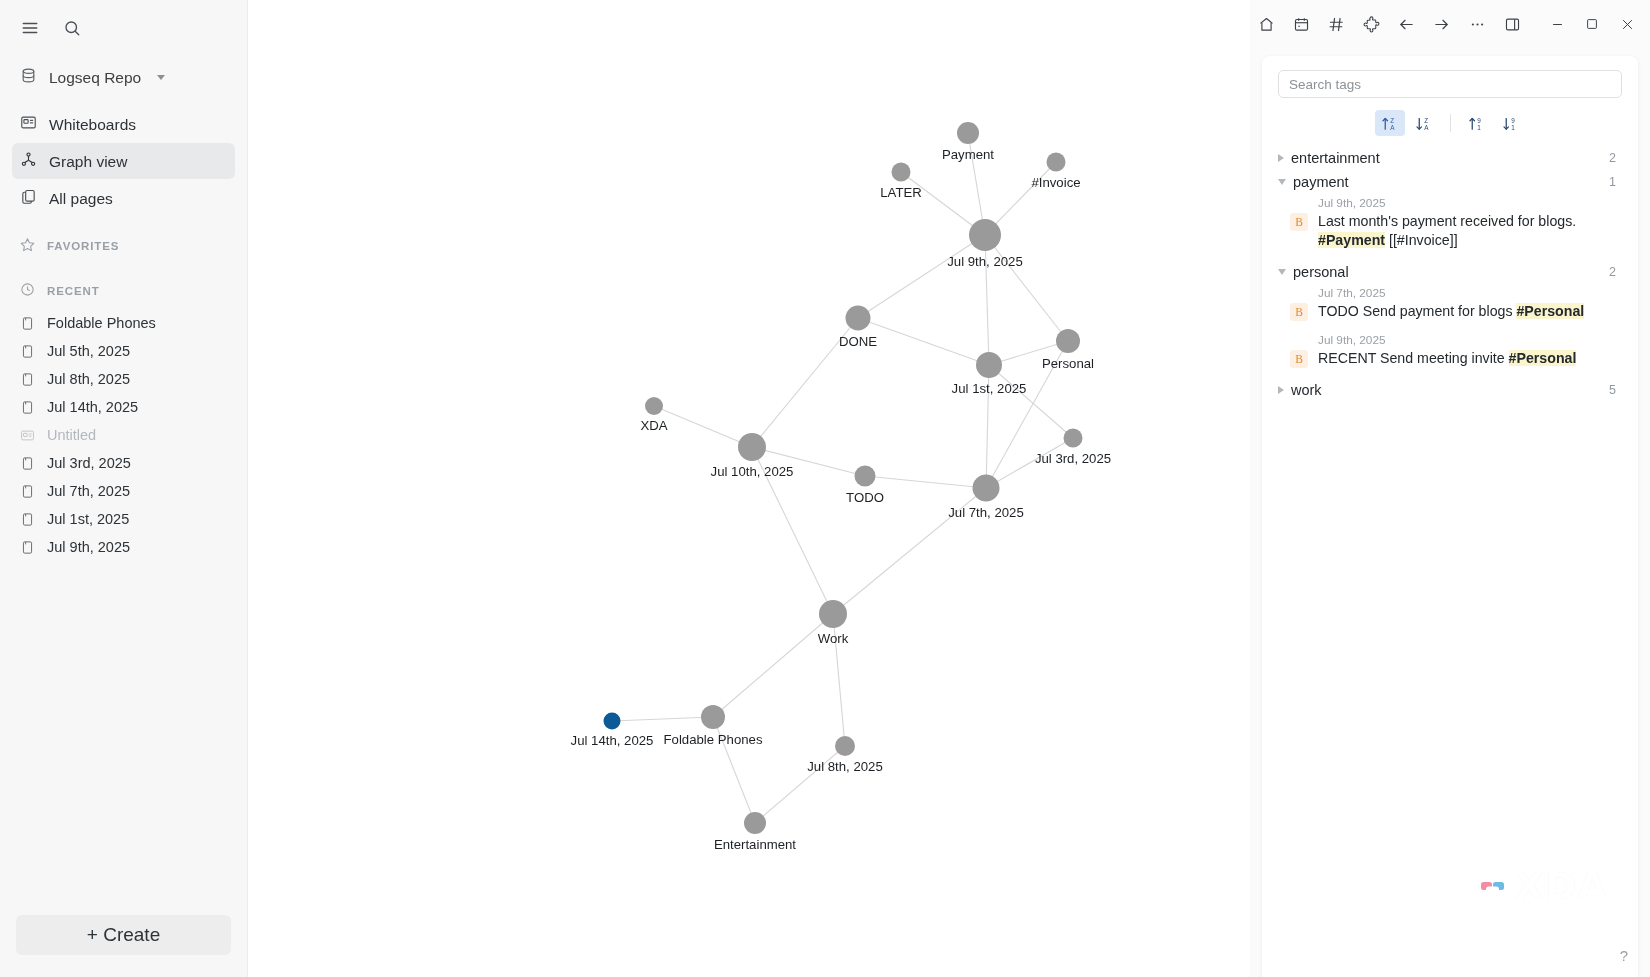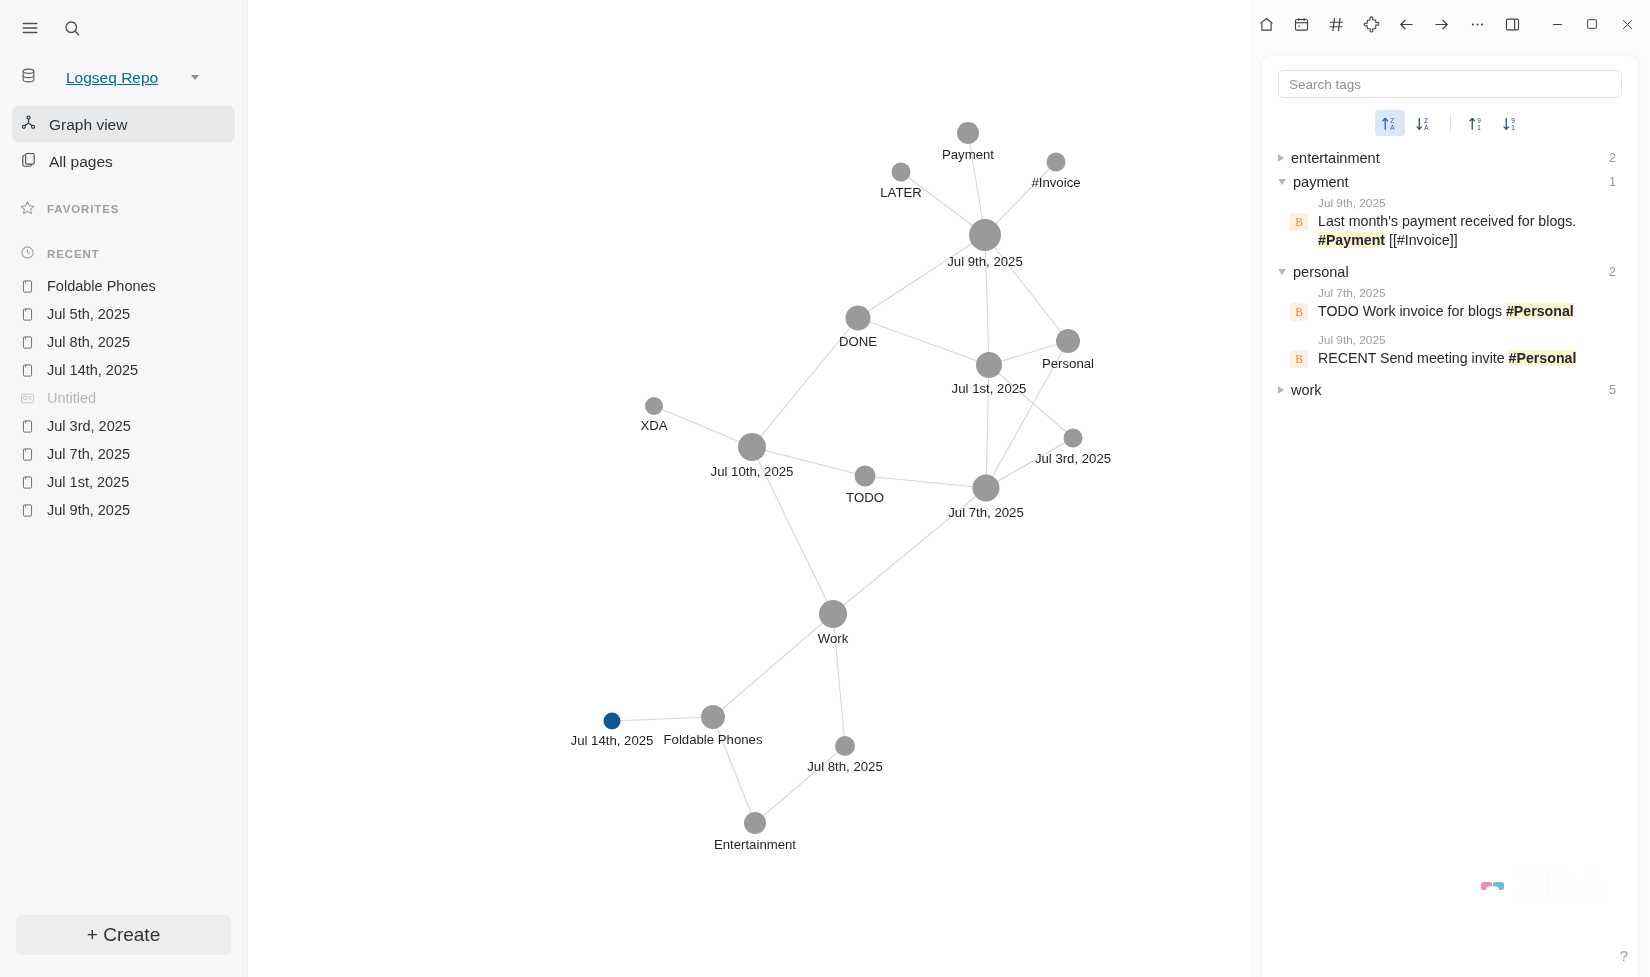--- a/index.html
+++ b/index.html
@@ -17,23 +17,23 @@
     display: flex; flex-direction: column; flex: 0 0 248px;
     position: relative;
   }
   .sb-top { display: flex; align-items: center; gap: 14px; padding: 14px 0 10px 16px; }
   .icon-btn {
     width: 28px; height: 28px; display: flex; align-items: center; justify-content: center;
     border-radius: 5px; cursor: pointer; color: #4a4f55;
   }
 
   .repo-row {
-    display: flex; align-items: center; gap: 29px;
+    display: flex; align-items: center; gap: 12px;
     margin: 8px 12px 4px 12px; padding: 7px 8px; border-radius: 6px; cursor: pointer;
-    color: #0369a1; font-size: 15.5px; text-decoration: underline;
+    color: #404040; font-size: 15.5px;
   }
   .caret-sm { width:0;height:0;border-left:4px solid transparent;border-right:4px solid transparent;border-top:5px solid #8b9097; margin-left:4px;}
 
   .nav { margin-top: 6px; }
   .nav-item {
     display: flex; align-items: center; gap: 12px;
     margin: 1px 12px; padding: 8px 8px; border-radius: 6px; cursor: pointer;
     color: #2e3338; font-size: 15.5px; line-height: 1.1;
   }
   .nav-item.active { background: #e8e9ea; }
@@ -176,20 +176,31 @@
             <path d="M4.5 6v12c0 1.66 3.36 3 7.5 3s7.5-1.34 7.5-3V6"></path>
             <path d="M4.5 12c0 1.66 3.36 3 7.5 3s7.5-1.34 7.5-3"></path>
         </svg>
       </span>
       <span>Logseq Repo</span>
       <span class="caret-sm"></span>
     </div>
 
     <nav class="nav">
 
+      <div class="nav-item">
+        <span>
+          <svg width="17" height="17" viewBox="0 0 24 24" fill="none" stroke="#4a4f55" stroke-width="1.6">
+            <rect x="2.5" y="4.5" width="19" height="15" rx="2"></rect>
+              <rect x="5.5" y="8" width="6" height="5" rx="1"></rect>
+              <line x1="14" y1="9" x2="18.5" y2="9"></line>
+              <line x1="14" y1="12.5" x2="18.5" y2="12.5"></line>
+          </svg>
+        </span>
+        <span>Whiteboards</span>
+      </div>
 
 
       <div class="nav-item active">
         <span>
           <svg width="17" height="17" viewBox="0 0 24 24" fill="none" stroke="#2e3338" stroke-width="1.6">
             <circle cx="12" cy="5" r="2.2"></circle>
               <circle cx="5.5" cy="18" r="2.2"></circle>
               <circle cx="18.5" cy="18" r="2.2"></circle>
             <line x1="12" y1="7.2" x2="12" y2="13"></line>
               <line x1="12" y1="13" x2="6.8" y2="16.3"></line>
@@ -522,21 +533,21 @@
             <div class="tag-left">
               <span class="tri open"></span>
               <span class="tag-name">personal</span>
             </div>
             <span class="tag-count">2</span>
           </div>
           <div class="entry">
             <div class="entry-badge">B</div>
             <div class="entry-body">
               <div class="entry-date">Jul 7th, 2025</div>
-              <div class="entry-text"><span>TODO Work invoice for blogs </span><span class="hl">#Personal</span><span></span></div>
+              <div class="entry-text"><span>TODO Send payment for blogs </span><span class="hl">#Personal</span><span></span></div>
             </div>
           </div>
           <div class="entry">
             <div class="entry-badge">B</div>
             <div class="entry-body">
               <div class="entry-date">Jul 9th, 2025</div>
               <div class="entry-text"><span>RECENT Send meeting invite </span><span class="hl">#Personal</span><span></span></div>
             </div>
           </div>
           <div class="tag-row">

